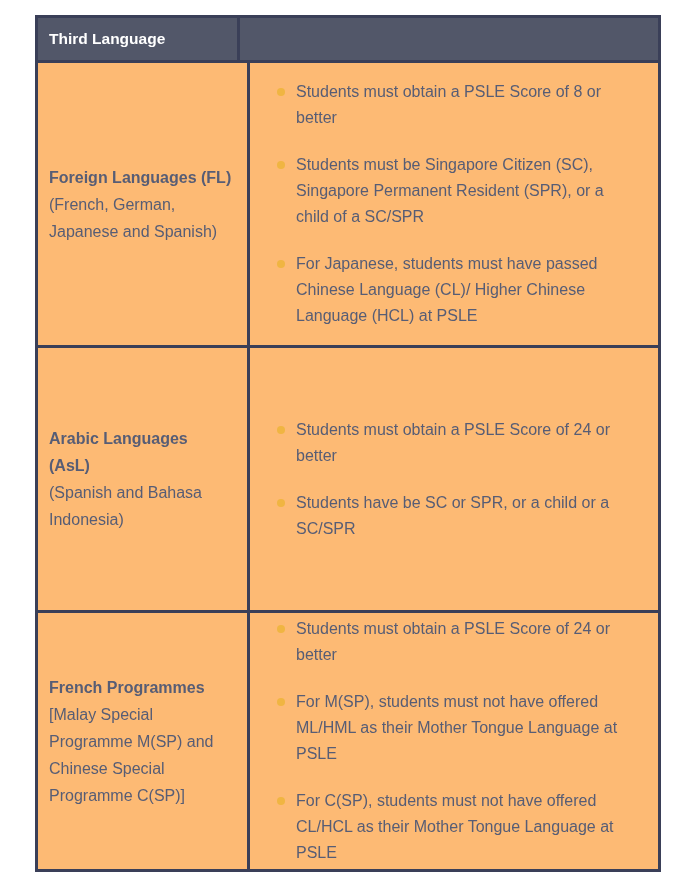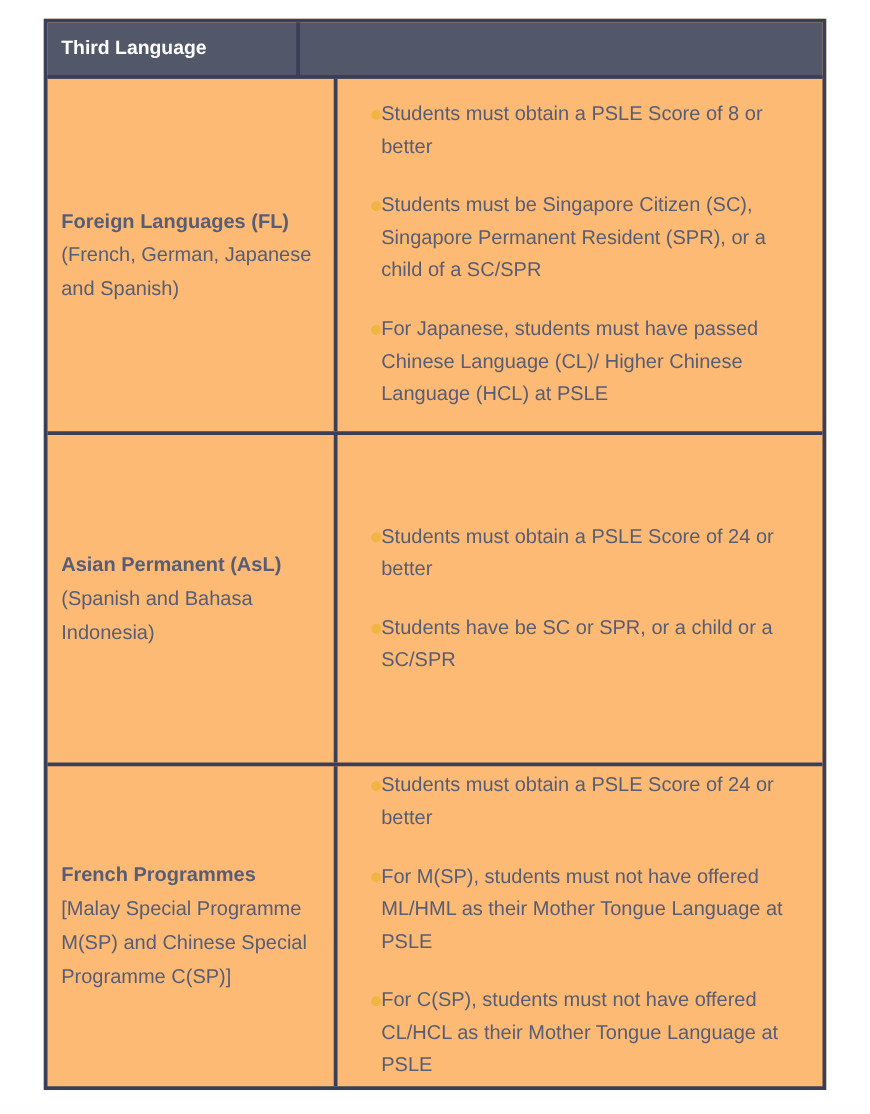--- a/index.html
+++ b/index.html
@@ -55,21 +55,21 @@
   }
   .body-row {
     display: flex;
     box-sizing: border-box;
     flex: none;
   }
   .body-row.r0 { height: 285px; border-bottom: 3px solid #3a3f58; }
   .body-row.r1 { height: 265px; border-bottom: 3px solid #3a3f58; }
   .body-row.r2 { height: 256px; }
   .cell-lang {
-    width: 232px;
+    width: 212px;
     flex: none;
     box-sizing: border-box;
     border-right: 3px solid #3a3f58;
     display: flex;
     flex-direction: column;
     justify-content: center;
     padding: 0 14px 0 11px;
     font-size: 16px;
     line-height: 27px;
     color: #575d75;
@@ -80,20 +80,21 @@
     box-sizing: border-box;
     display: flex;
     flex-direction: column;
     justify-content: center;
     gap: 21px;
     padding: 0 22px 0 27px;
   }
   .crit-item {
     display: flex;
     align-items: flex-start;
+    gap: 11px;
     font-size: 16px;
     line-height: 26px;
     color: #575d75;
   }
   .bullet {
     width: 8px;
     height: 8px;
     border-radius: 50%;
     background: #f0b542;
     margin-top: 9px;
@@ -126,21 +127,21 @@
         </div>
         <div class="crit-item">
           <span class="bullet"></span>
           <span>For Japanese, students must have passed Chinese Language (CL)/ Higher Chinese Language (HCL) at PSLE</span>
         </div>
       </div>
     </div>
 
     <div class="body-row r1">
       <div class="cell-lang">
-        <span class="lang-name">Asian Permanent (AsL)</span>
+        <span class="lang-name">Arabic Languages (AsL)</span>
         <span class="lang-detail">(Spanish and Bahasa Indonesia)</span>
       </div>
       <div class="cell-crit">
         <div class="crit-item">
           <span class="bullet"></span>
           <span>Students must obtain a PSLE Score of 24 or better</span>
         </div>
         <div class="crit-item">
           <span class="bullet"></span>
           <span>Students have be SC or SPR, or a child or a SC/SPR</span>

